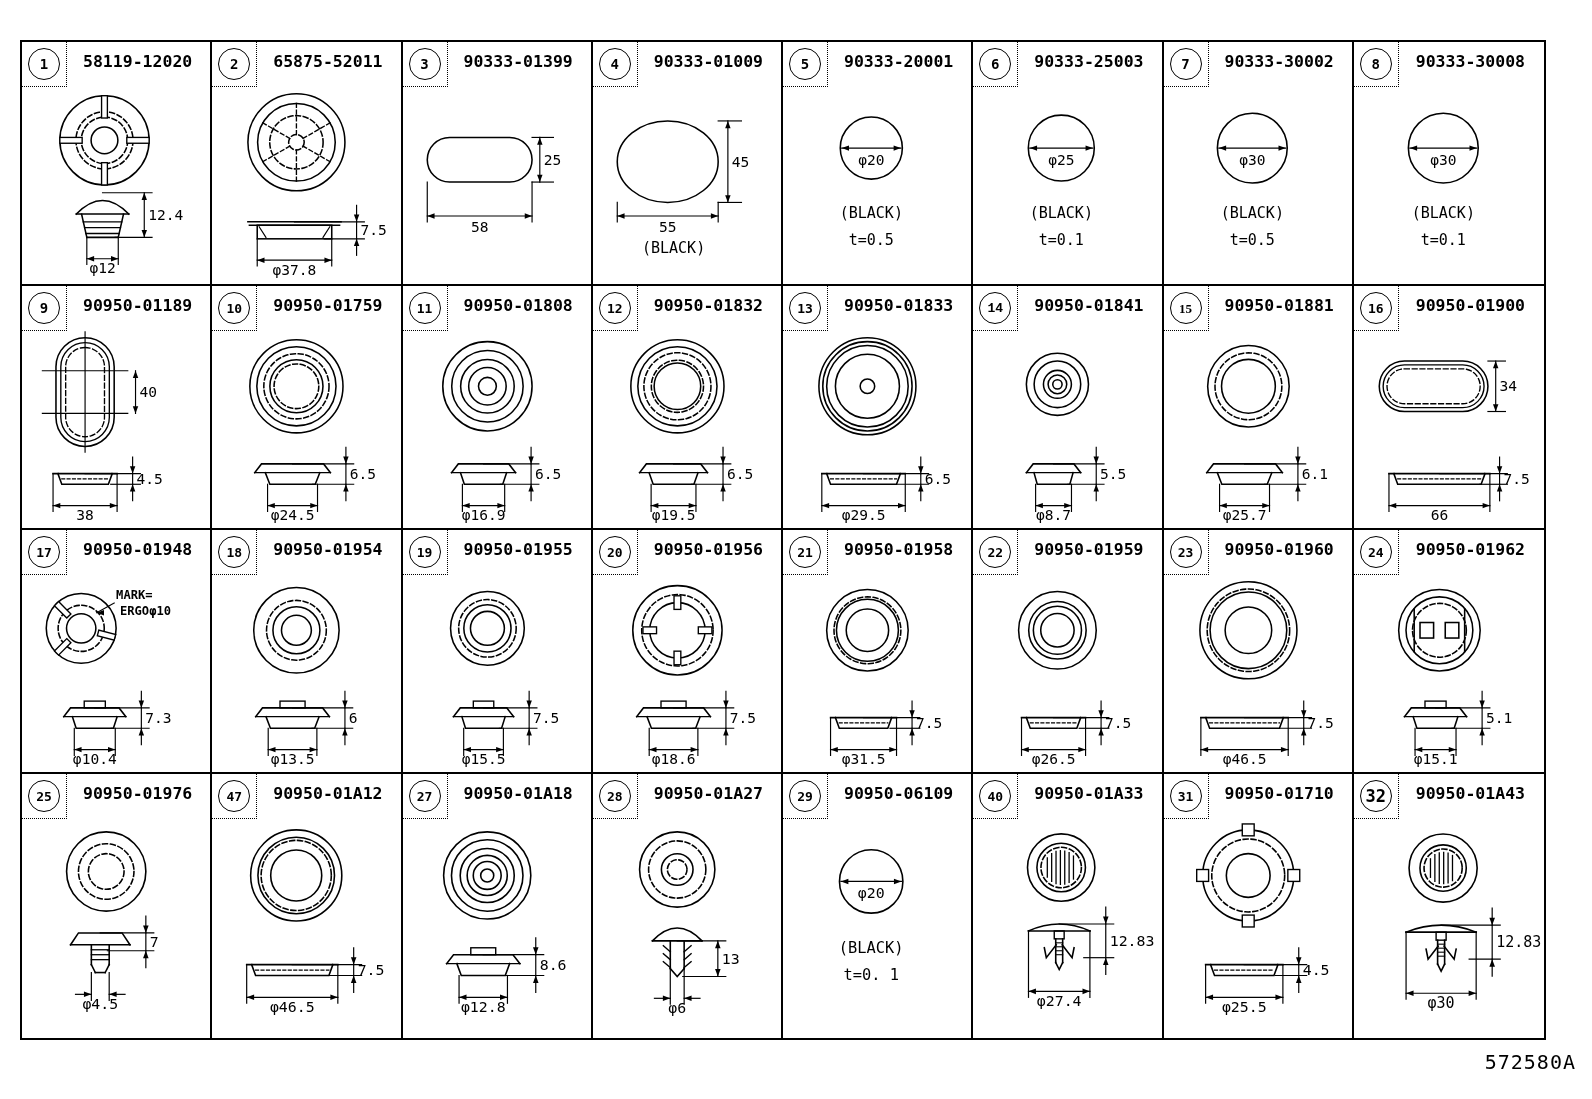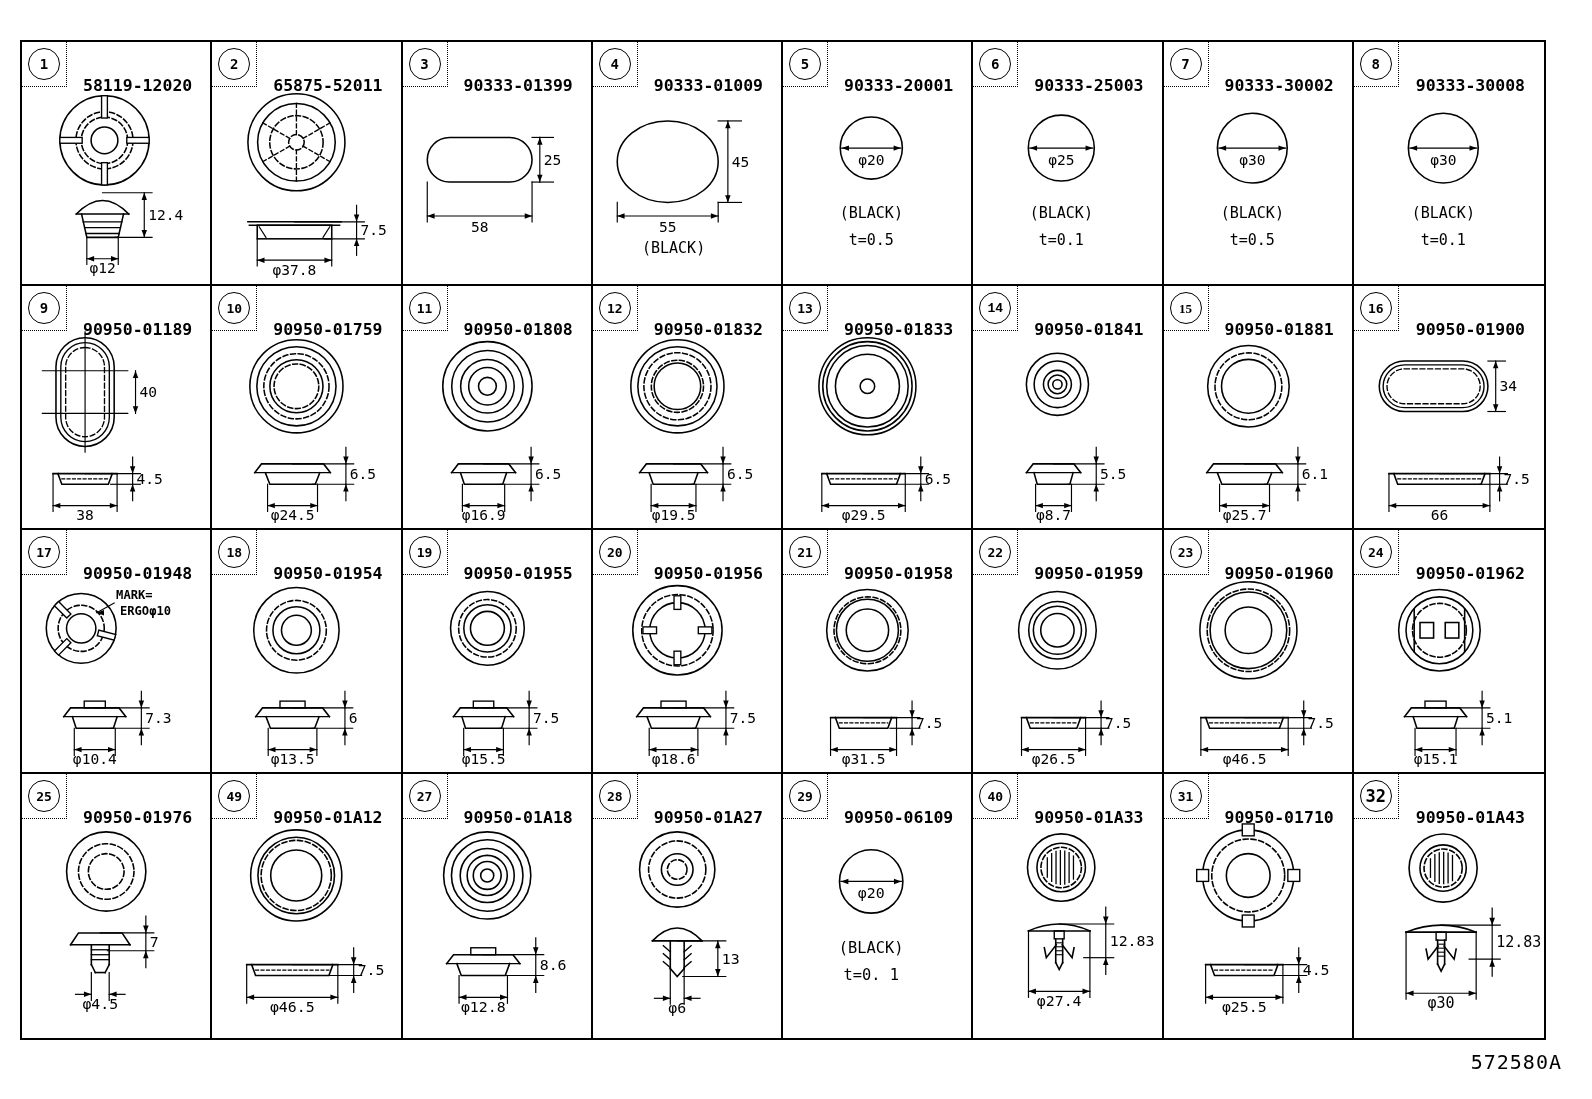--- a/index.html
+++ b/index.html
@@ -7,24 +7,24 @@
   .grid{position:absolute;left:20px;top:40px;width:1526px;height:1000px;border:2.5px solid #000;
         box-sizing:border-box;display:grid;grid-template-columns:repeat(8,1fr);
         grid-template-rows:244px 244px 244px auto;background:#fff;}
   .cell{position:relative;border-right:2px solid #000;border-bottom:2px solid #000;box-sizing:border-box;overflow:hidden;}
   .cell:nth-child(8n){border-right:none;}
   .cell:nth-child(n+25){border-bottom:none;}
   .badge{position:absolute;top:0;left:0;width:44px;height:44px;border-right:1.6px dotted #000;
          border-bottom:1.6px dotted #000;display:flex;align-items:center;justify-content:center;background:#fff;z-index:2;}
   .badge span{width:30px;height:30px;border:1.8px solid #000;border-radius:50%;display:flex;
               align-items:center;justify-content:center;font-weight:bold;font-size:14px;line-height:1;}
-  .pn{position:absolute;left:46px;right:3px;top:10px;text-align:center;font-weight:bold;font-size:16.5px;white-space:nowrap;margin-top:24px;}
+  .pn{position:absolute;left:46px;right:3px;top:10px;text-align:center;font-weight:bold;font-size:16.5px;white-space:nowrap;}
   svg.draw{position:absolute;left:1px;top:44px;width:calc(100% - 2px);height:calc(100% - 46px);}
   svg text{font-family:"DejaVu Sans Mono","Liberation Mono",monospace;fill:#000;stroke:none;}
-  .footer{position:absolute;right:30px;top:1050px;font-size:20px;letter-spacing:1px;}
+  .footer{position:absolute;right:16px;top:1050px;font-size:20px;letter-spacing:1px;}
 </style>
 </head>
 <body>
 
 <div class="grid">
     <div class="cell">
       <div class="badge">
         <span>1</span>
       </div>
       <div class="pn">58119-12020</div>
@@ -777,21 +777,21 @@
           <line x1="53" y1="178" x2="69" y2="178" stroke-width="1.2"></line>
           <line x1="87" y1="178" x2="103" y2="178" stroke-width="1.2"></line>
           <polygon points="69,178 61.5,175.2 61.5,180.8" fill="#000" stroke="none"></polygon>
           <polygon points="87,178 94.5,175.2 94.5,180.8" fill="#000" stroke="none"></polygon>
           <text x="78" y="193" font-size="15" text-anchor="middle">φ4.5</text>
         </g>
       </svg>
     </div>
     <div class="cell">
       <div class="badge">
-        <span style="font-size: 13px;">49</span>
+        <span style="font-size: 13px;">47</span>
       </div>
       <div class="pn">90950-01A12</div>
       <svg class="draw" viewBox="0 0 188 202" preserveAspectRatio="xMidYMin meet">
         <g stroke="#000" fill="none" stroke-linecap="square">
           <circle cx="84" cy="58" r="46" stroke-width="1.6"></circle>
           <circle cx="84" cy="58" r="38.64" stroke-width="1.6"></circle>
           <circle cx="84" cy="58" r="35.42" stroke-width="1.6" stroke-dasharray="5 3"></circle>
           <circle cx="84" cy="58" r="25.76" stroke-width="1.6"></circle>
           <line x1="34" y1="148" x2="126" y2="148" stroke-width="1.6"></line>
           <path d="M 39 148 L 43 159 L 117 159 L 121 148" stroke-width="1.6" fill="none"></path>

